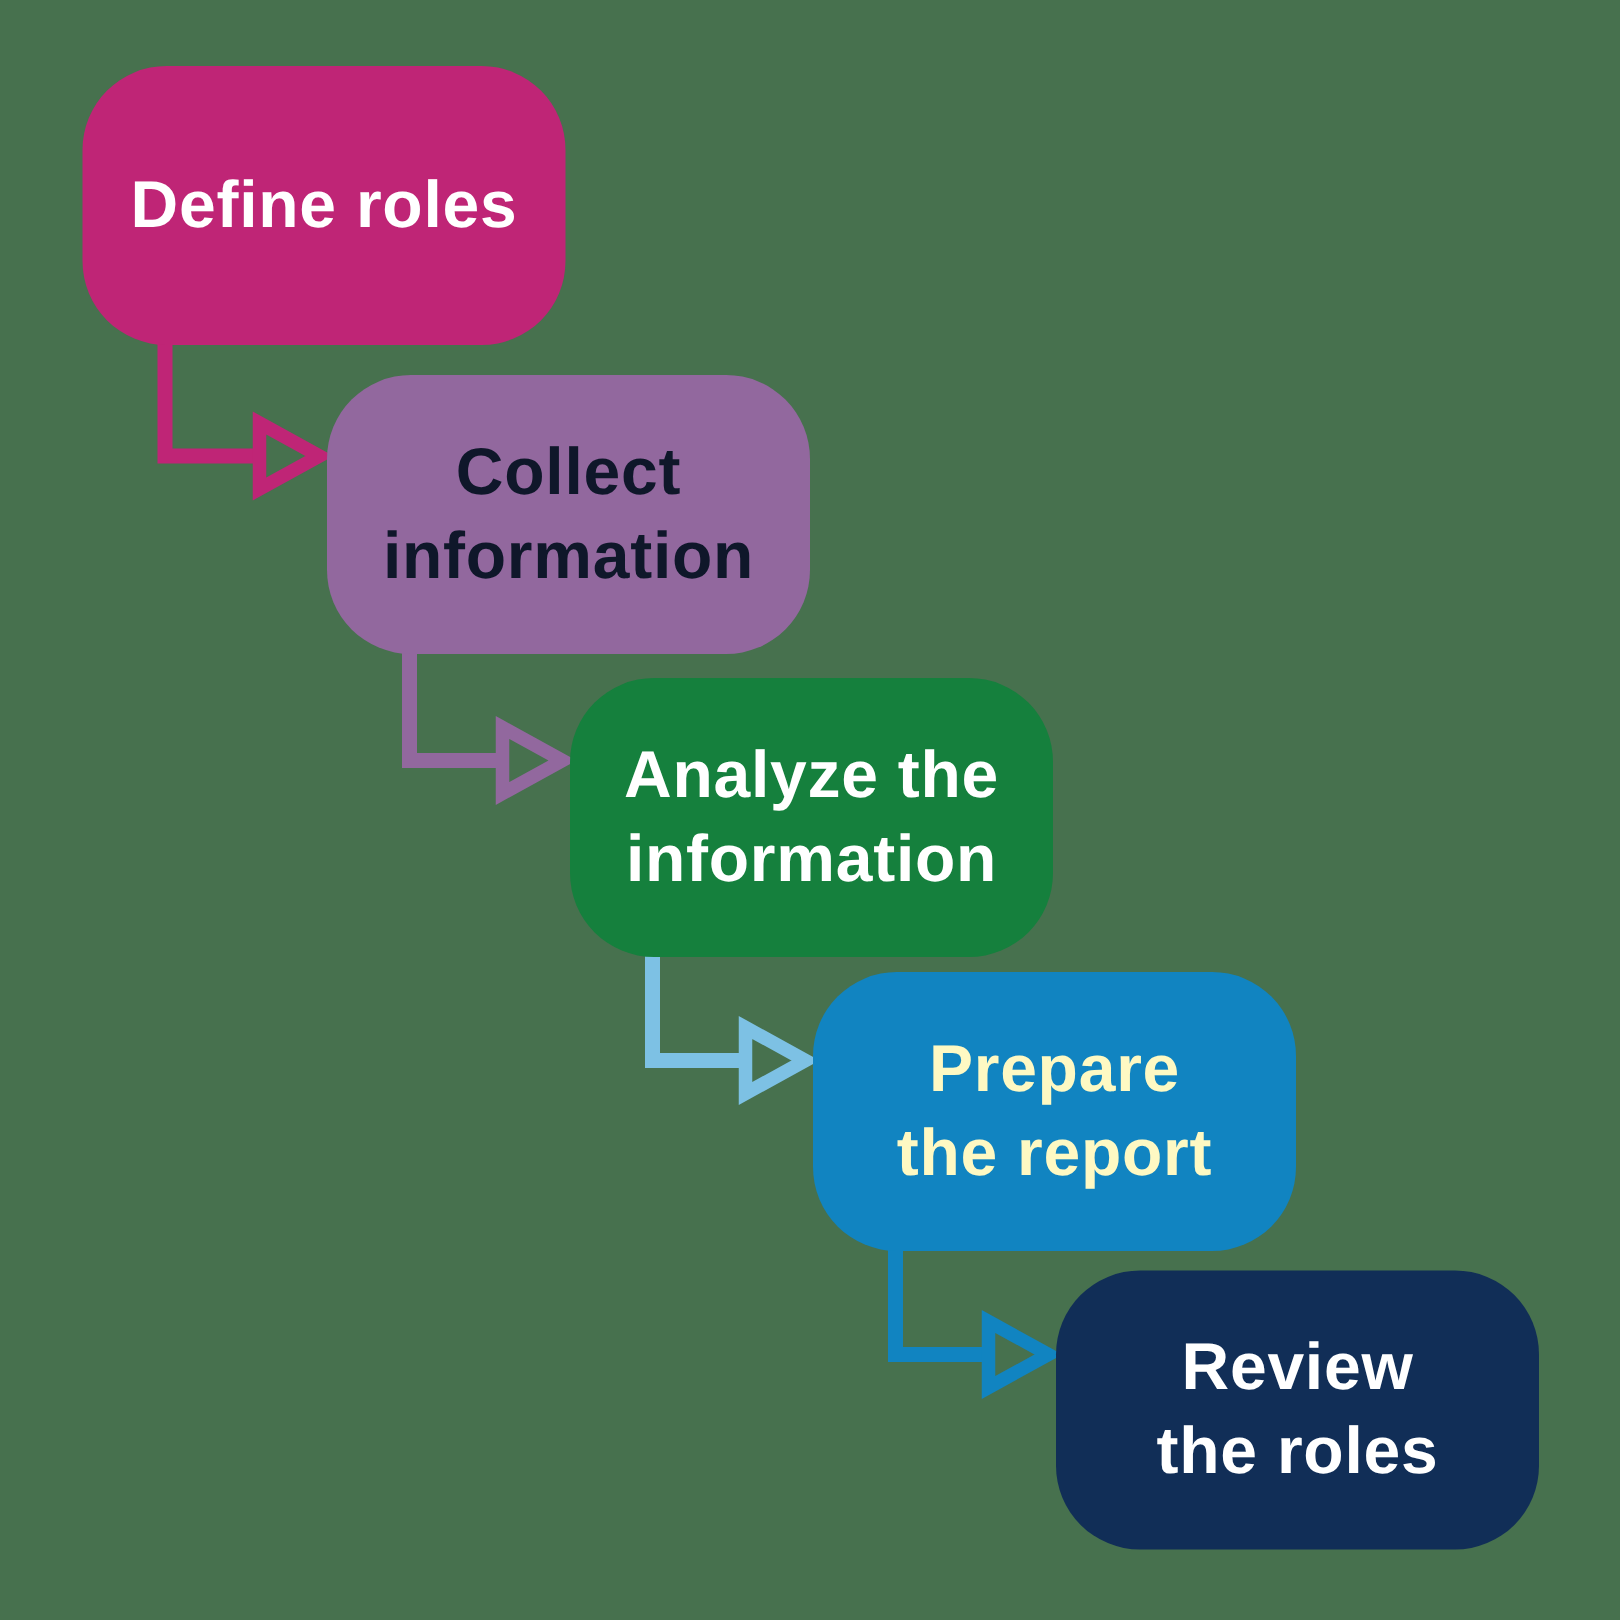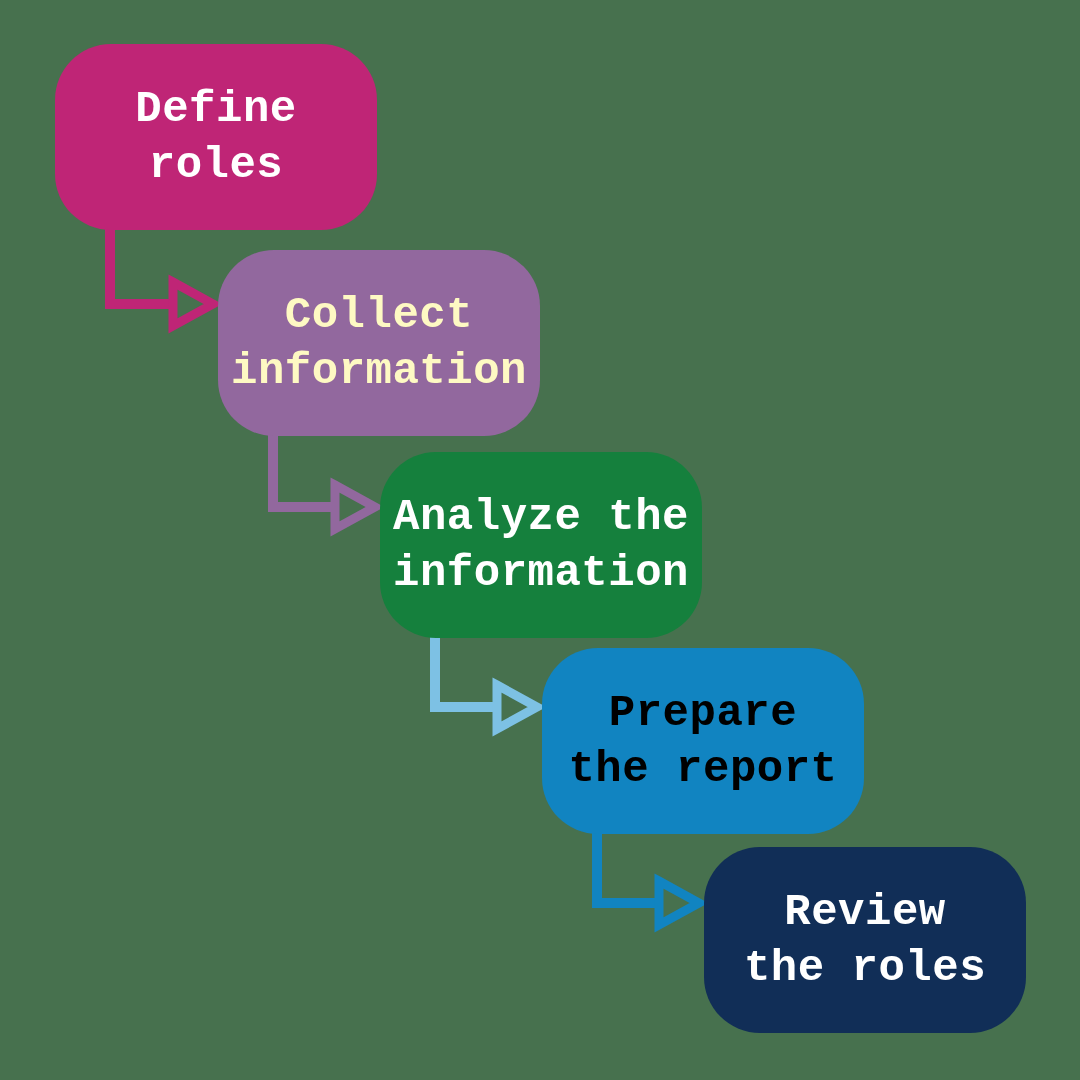--- a/index.html
+++ b/index.html
@@ -36,21 +36,20 @@
   }
   .step {
     position: absolute;
     width: 322px;
     height: 186px;
     border-radius: 56px;
     display: flex;
     align-items: center;
     justify-content: center;
     text-align: center;
-    font-family: Liberation Mono, monospace;
   }
   .step-label {
     font-weight: 700;
     font-size: 44px;
     line-height: 1.28;
     white-space: pre-line;
     letter-spacing: 0.5px;
   }
   .step-1 { left: 55px;  top: 44px;  }
   .step-2 { left: 218px; top: 250px; }
@@ -80,31 +79,31 @@
       <path class="elbow" d="M597,832 L597,903 L658,903" style="stroke: rgb(17, 132, 193);"></path>
       <path class="head" d="M659,881 L699,903 L659,925 Z" style="stroke: rgb(17, 132, 193);"></path>
     </g>
   </svg>
 
   <div class="step step-1" style="background-color: rgb(191, 37, 118);">
     <span class="step-label" style="color: rgb(255, 255, 255);">Define roles</span>
   </div>
 
   <div class="step step-2" style="background-color: rgb(146, 104, 158);">
-    <span class="step-label" style="color: #fef9c3;">Collect
+    <span class="step-label" style="color: #0f172a;">Collect
 information</span>
   </div>
 
   <div class="step step-3" style="background-color: #15803d;">
     <span class="step-label" style="color: rgb(255, 255, 255);">Analyze the
 information</span>
   </div>
 
   <div class="step step-4" style="background-color: rgb(17, 132, 193);">
-    <span class="step-label" style="color: #000000; text-align: center;">Prepare
+    <span class="step-label" style="color: #fef9c3; text-align: center;">Prepare
 the report</span>
   </div>
 
   <div class="step step-5" style="background-color: rgb(17, 46, 87);">
     <span class="step-label" style="color: rgb(255, 255, 255);">Review
 the roles</span>
   </div>
 
 </div>
 

